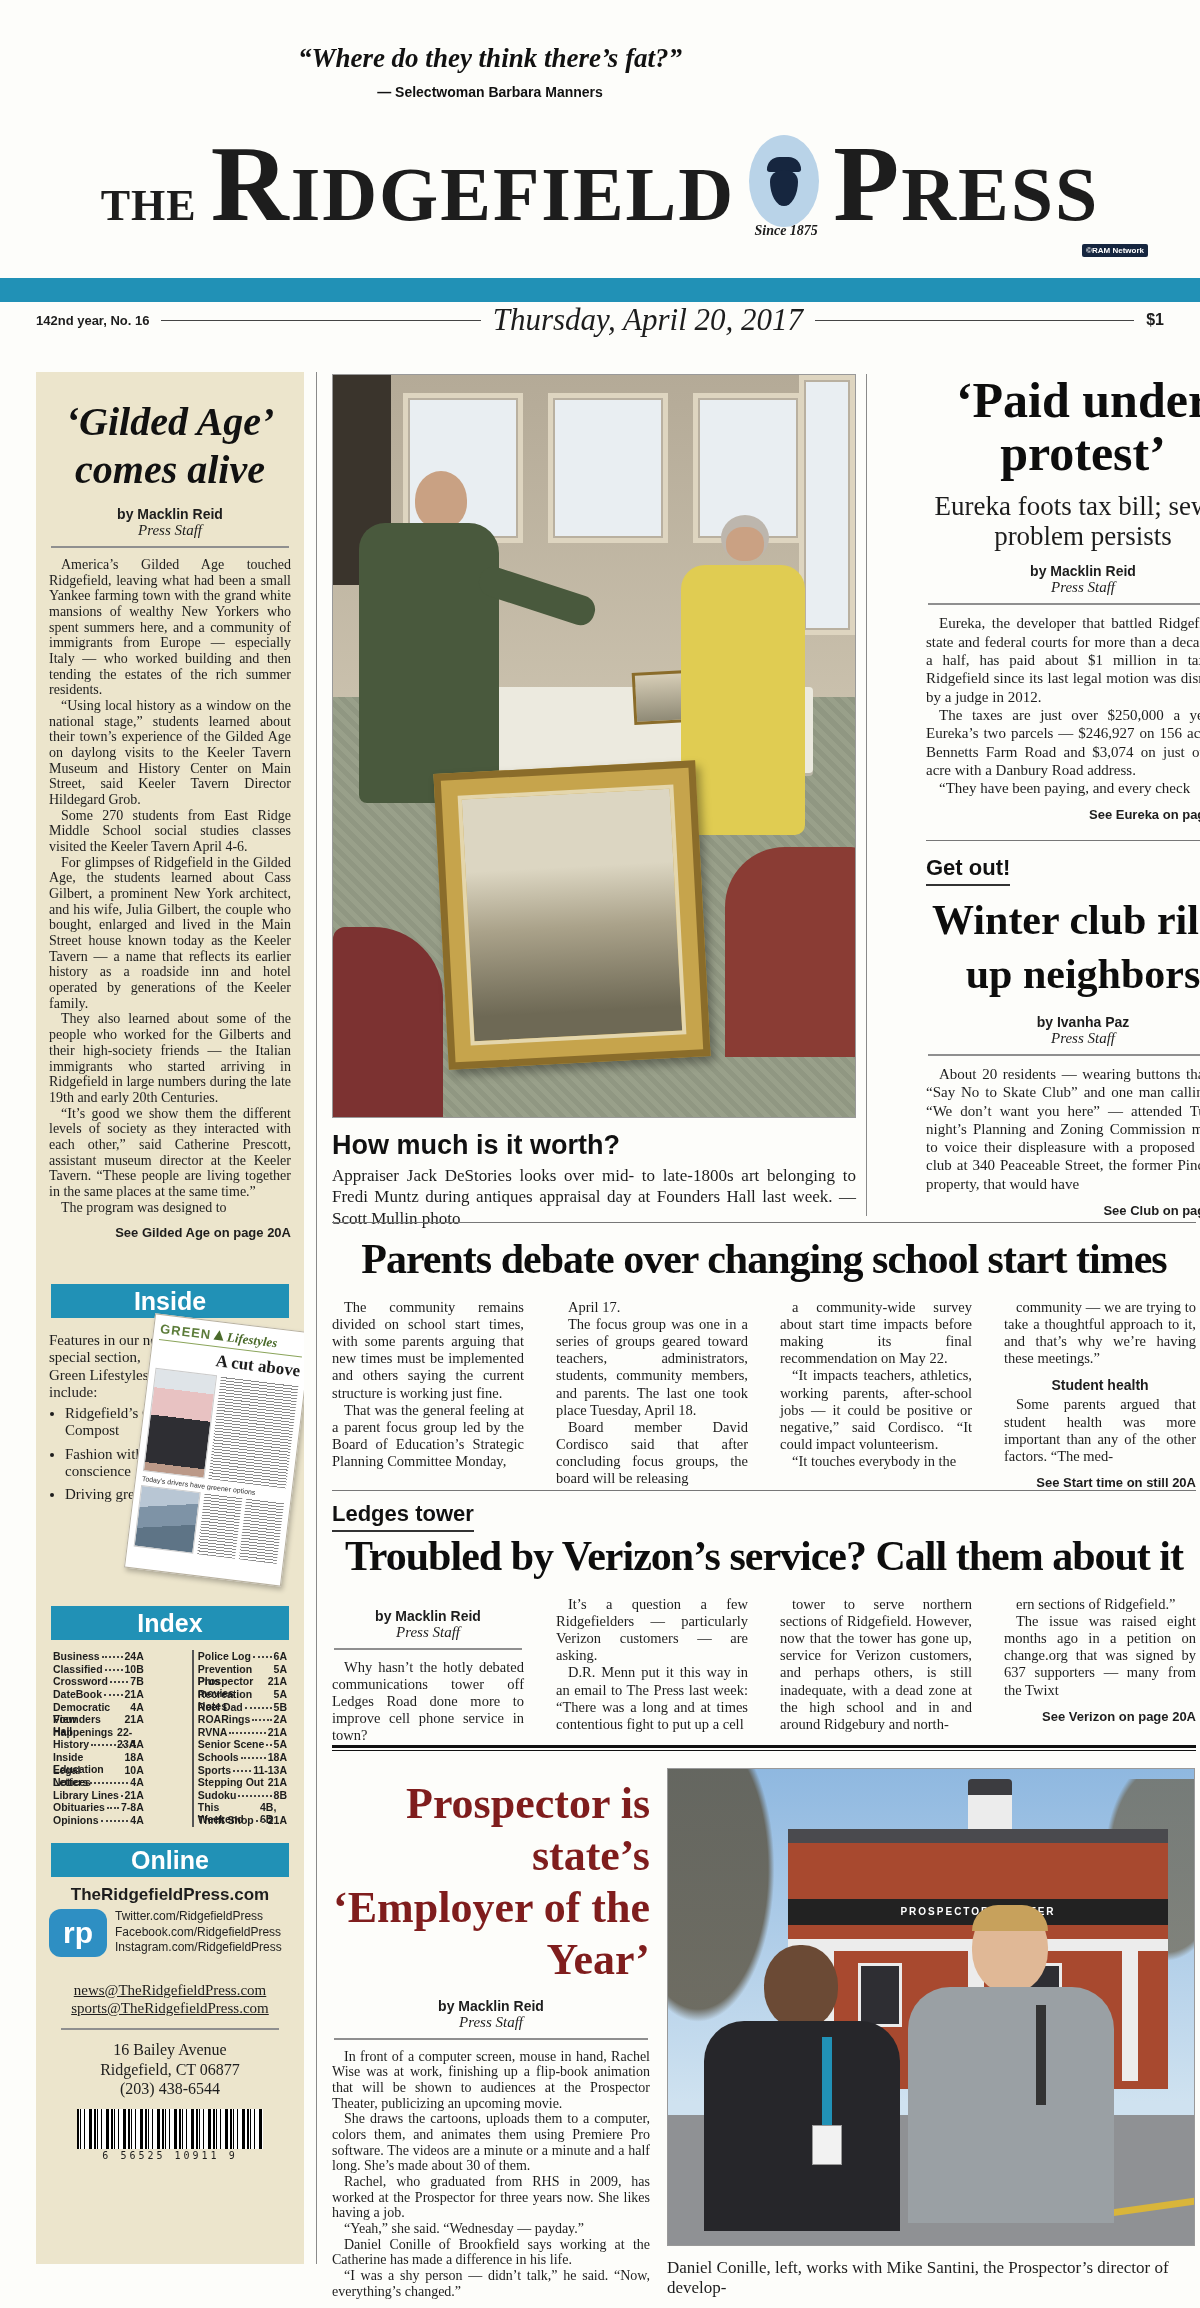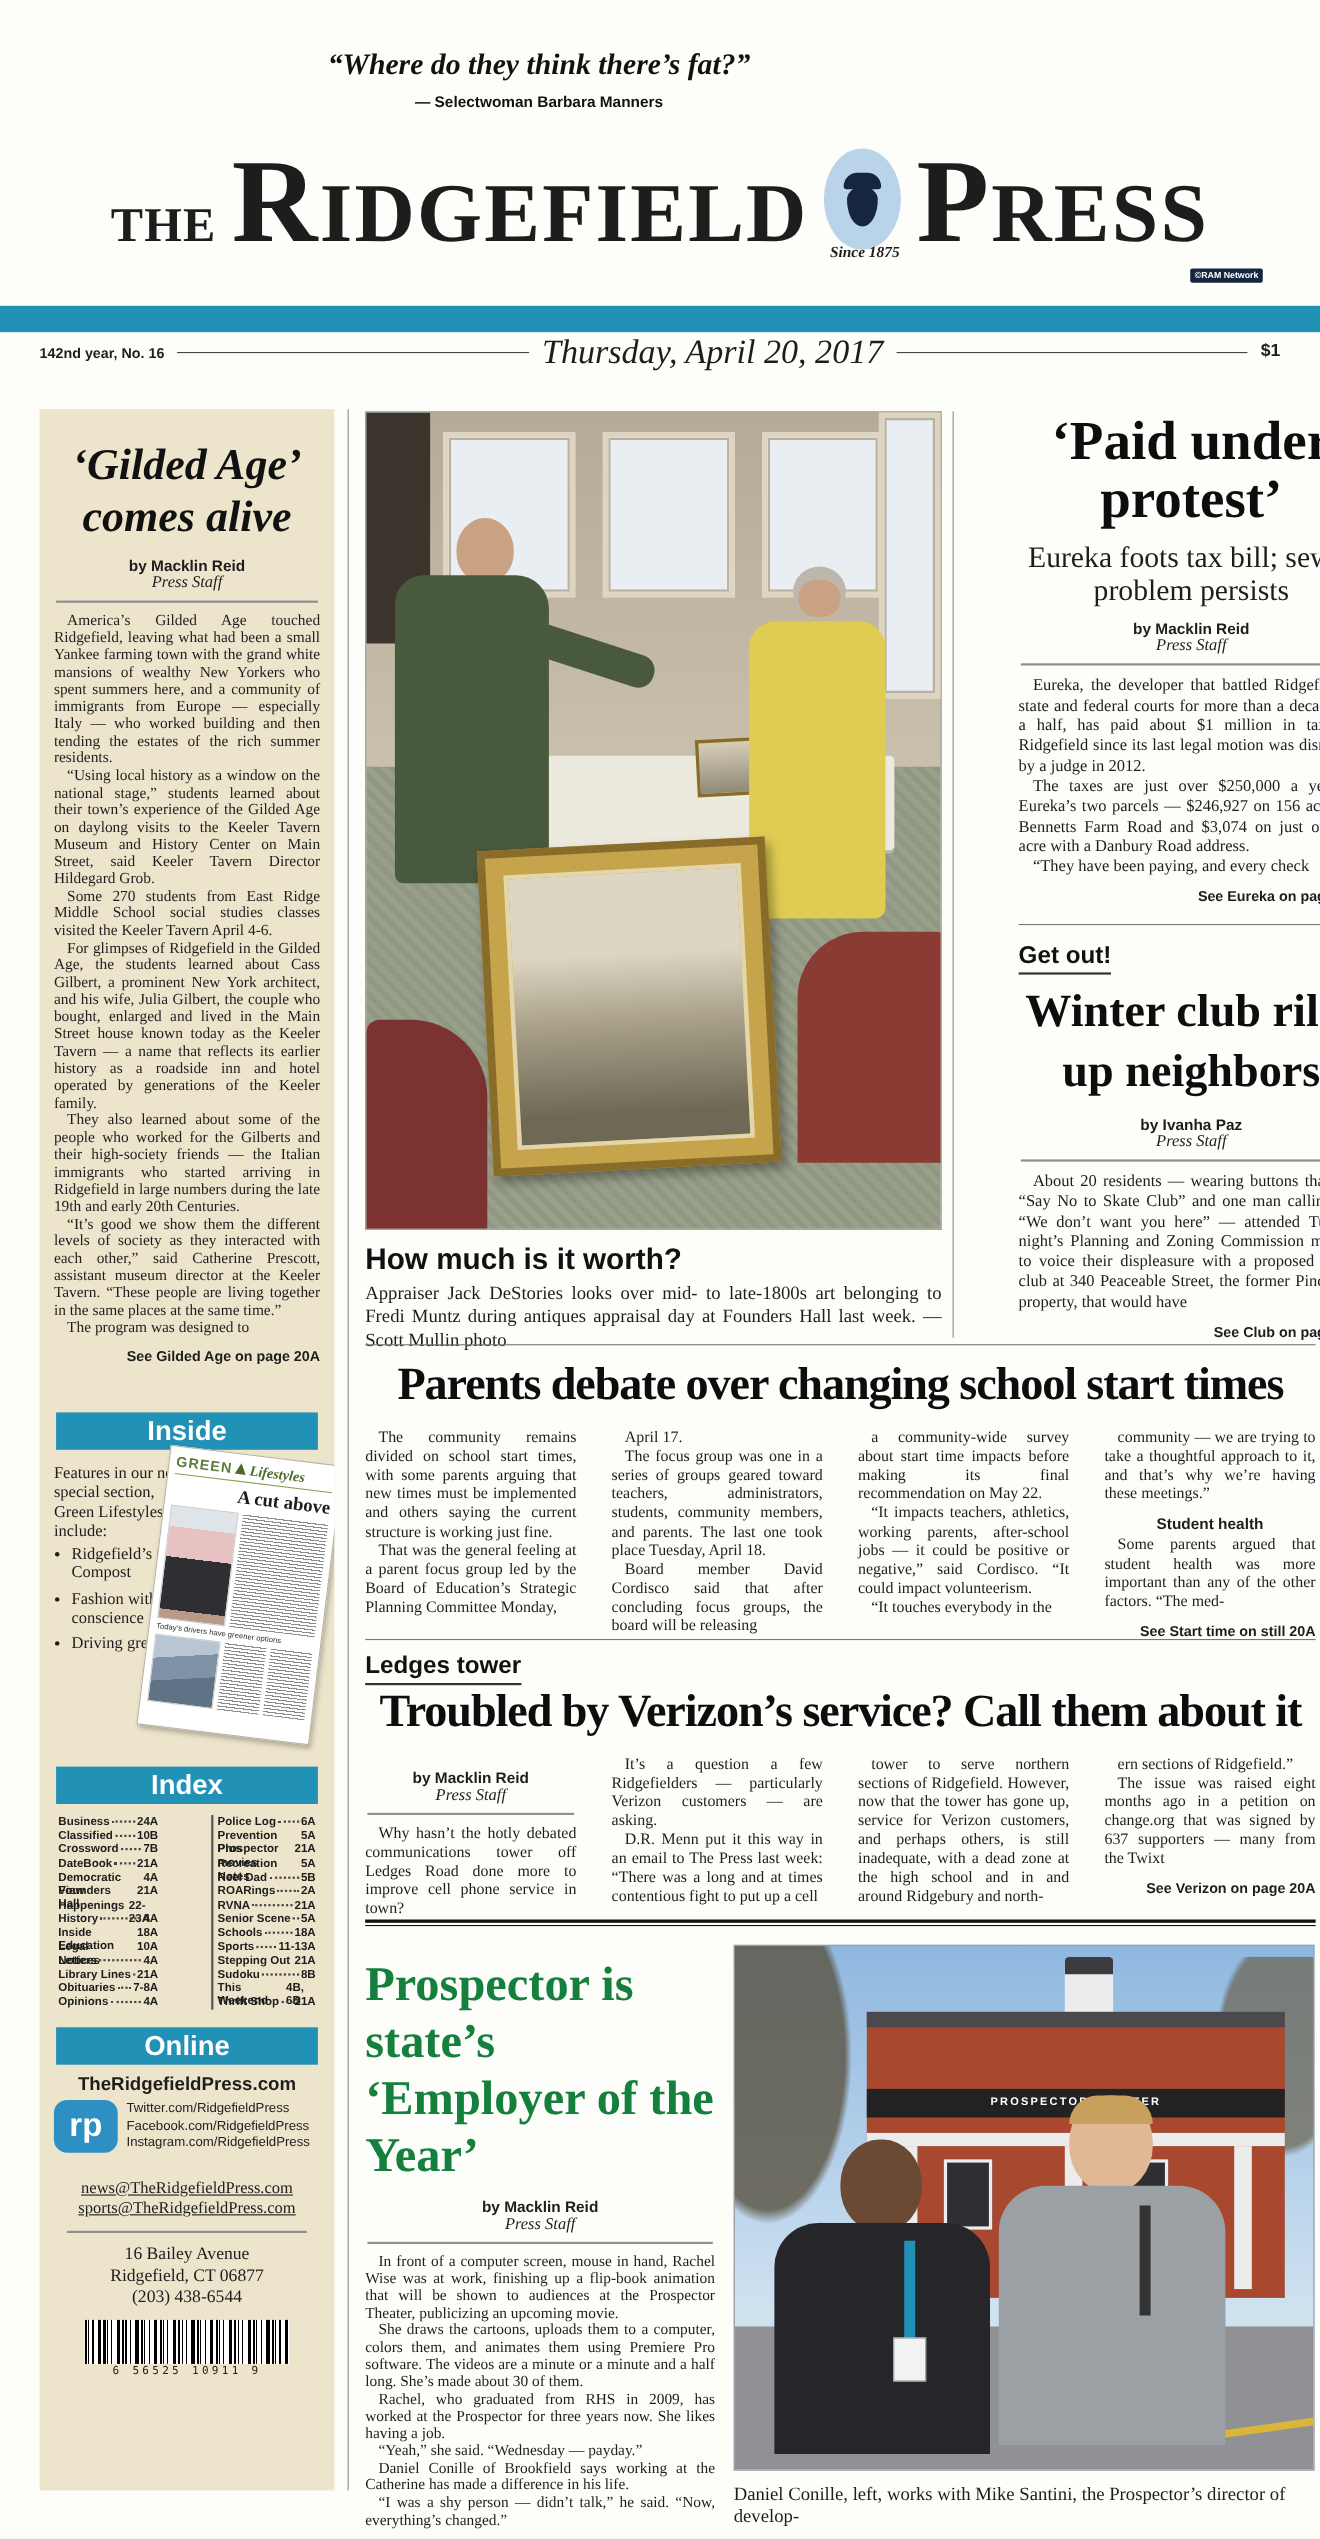--- a/index.html
+++ b/index.html
@@ -149,21 +149,21 @@
   .cols4 { display:flex; gap:32px; margin-top:16px; }
   .cols4 .ncol { flex:1; }
   .ncol p { font:14.5px/1.18 "Liberation Serif", serif; text-align:justify; text-indent:12px; }
   .col-subhead { font:700 14px "Liberation Sans", sans-serif; text-align:center; margin:10px 0 3px; }
   .section-verizon { position:absolute; left:332px; top:1490px; width:864px; border-top:1px solid #777; padding-top:10px; }
   .v-byline { margin-bottom:6px; }
   .double-rule { position:absolute; left:332px; top:1745px; width:864px; height:6px;
                  border-top:3px solid #111; border-bottom:1px solid #111; }
   .section-prospector { position:absolute; left:332px; top:1760px; width:864px; height:540px; }
   .pros-col { position:absolute; left:0; top:18px; width:318px; }
-  .h-pros { font:700 44px/1.18 "Liberation Serif", serif; text-align:left; color:#15803d; }
+  .h-pros { font:700 44px/1.18 "Liberation Serif", serif; text-align:right; color:#7f1d1d; }
   .pros-body p { font:14px/1.12 "Liberation Serif", serif; text-align:justify; text-indent:12px; }
   .photo-prospector { position:absolute; left:335px; top:8px; width:528px; height:478px;
                       background:#a9c8e6; overflow:hidden; border:1px solid #999; }
   .pt-sky { position:absolute; inset:0; background:linear-gradient(#8fb8e0, #cfe2f0 70%); }
   .pt-tree-left { position:absolute; left:-30px; top:-20px; width:150px; height:300px;
                   background:radial-gradient(ellipse at 40% 40%, #5a5240 0 55%, transparent 60%); opacity:.8; }
   .pt-tree-right { position:absolute; right:-20px; top:10px; width:120px; height:200px;
                    background:radial-gradient(ellipse at 60% 40%, #6a614c 0 55%, transparent 60%); opacity:.7; }
   .pt-building { position:absolute; left:120px; top:60px; width:380px; height:260px; background:#a8492f;
                  border-top:14px solid #4a4a4e; }

